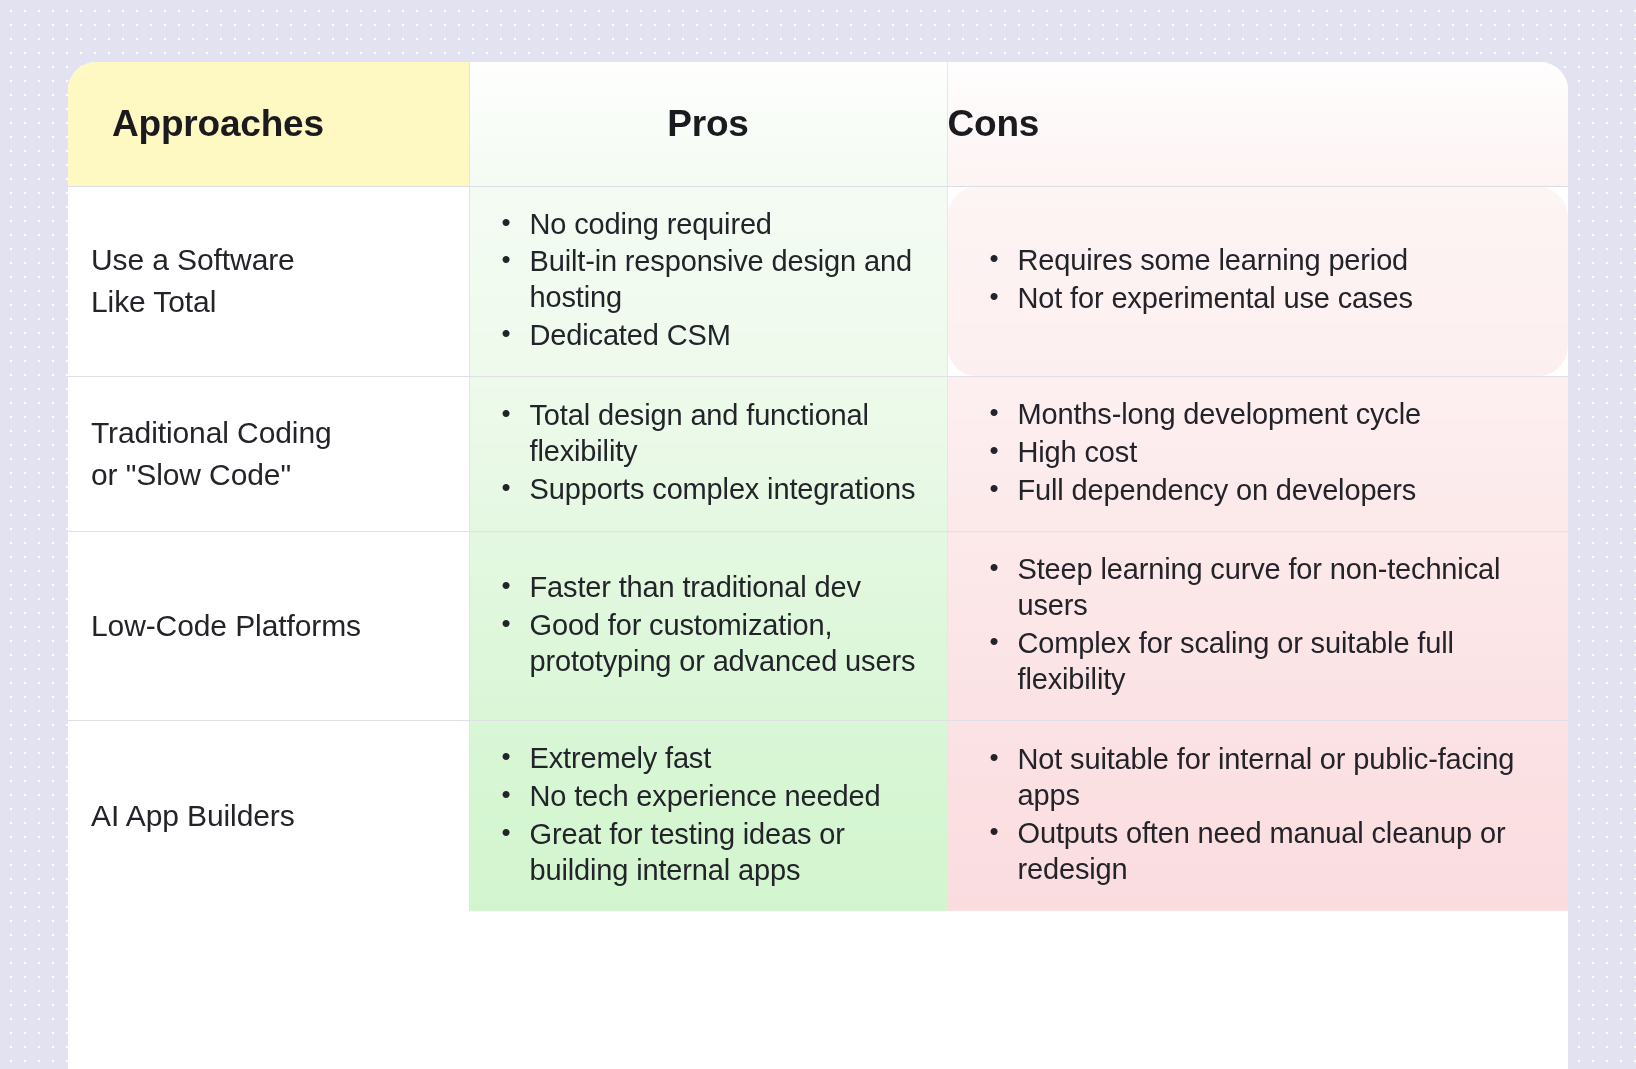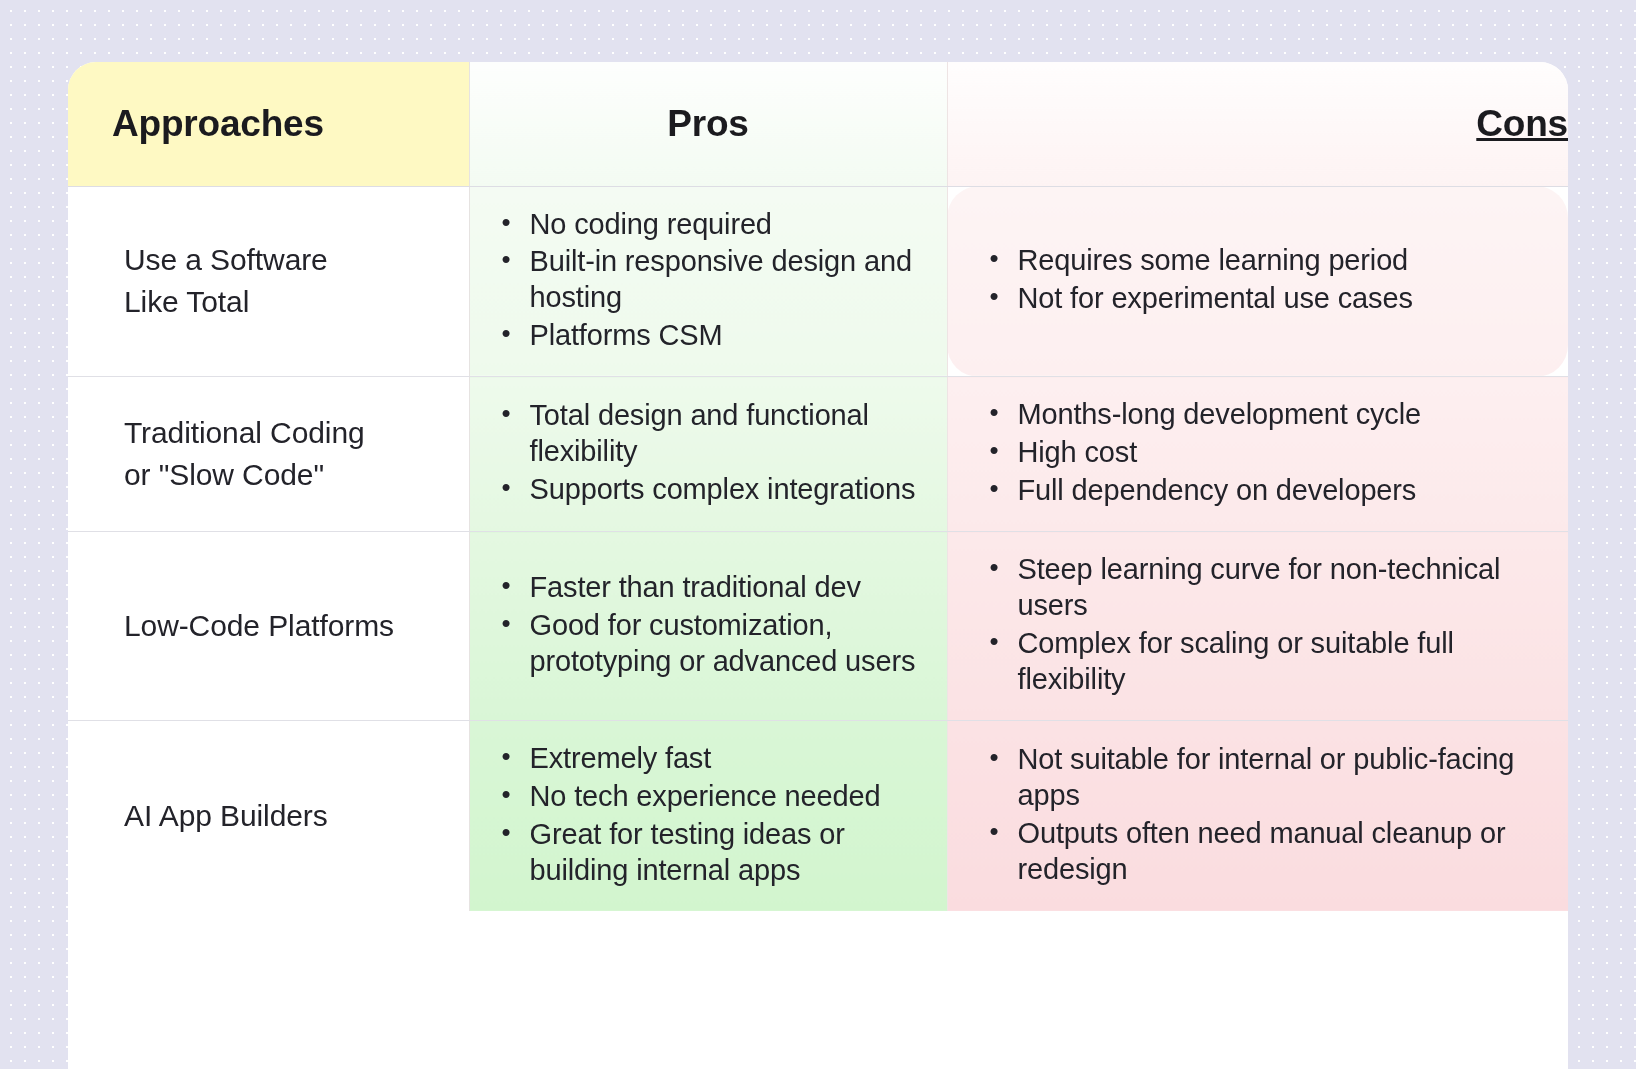--- a/index.html
+++ b/index.html
@@ -59,39 +59,38 @@
     text-align: left;
     padding-left: 44px;
     background: #fef9c3;
   }
   th.h-pros {
     text-align: center;
     background: linear-gradient(180deg, #fdfefd 0%, #f3fbf2 100%);
     border-left: 1.5px solid #e6e3e1;
   }
   th.h-cons {
-    text-align: right;
+    text-align: left;
     background: linear-gradient(180deg, #fffdfd 0%, #fdf3f3 100%);
     border-left: 1.5px solid #eee4e4;
-    text-decoration: underline;
   }
 
   
   tbody td {
     vertical-align: middle;
     padding: 0;
     border-bottom: 1.5px solid #e0e0e6;
     color: #23232a;
   }
 
   td.approach {
     background: #ffffff;
     font-size: 30px;
     line-height: 1.42;
-    padding: 18px 20px 18px 56px;
+    padding: 18px 20px 18px 23px;
     letter-spacing: -0.1px;
   }
 
   td.pros {
     border-left: 1.5px solid #e6e3e1;
     padding: 20px 24px 20px 28px;
   }
   td.cons {
     border-left: 1.5px solid #eee4e4;
     padding: 20px 24px 20px 38px;
@@ -156,21 +155,21 @@
 
       <tr class="r0">
         <td class="approach">
           <div>Use a Software</div>
           <div>Like Total</div>
         </td>
         <td class="pros">
           <ul class="bullets">
             <li>No coding required</li>
             <li>Built-in responsive design and hosting</li>
-            <li>Platforms CSM</li>
+            <li>Dedicated CSM</li>
           </ul>
         </td>
         <td class="cons">
           <ul class="bullets">
             <li>Requires some learning period</li>
             <li>Not for experimental use cases</li>
           </ul>
         </td>
       </tr>
 

